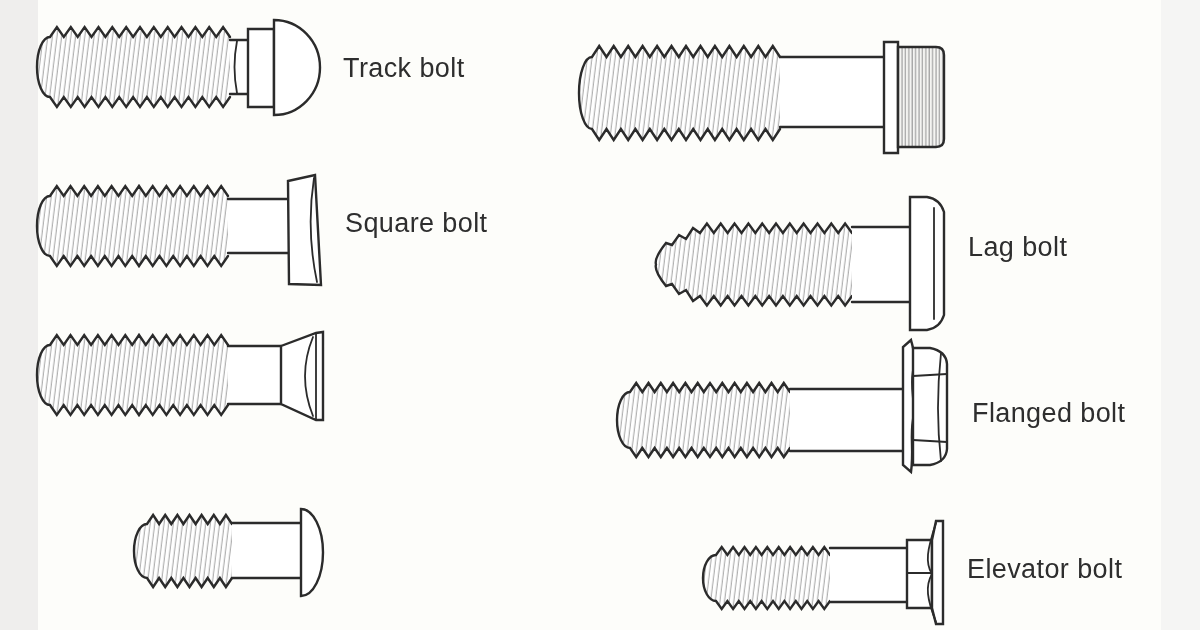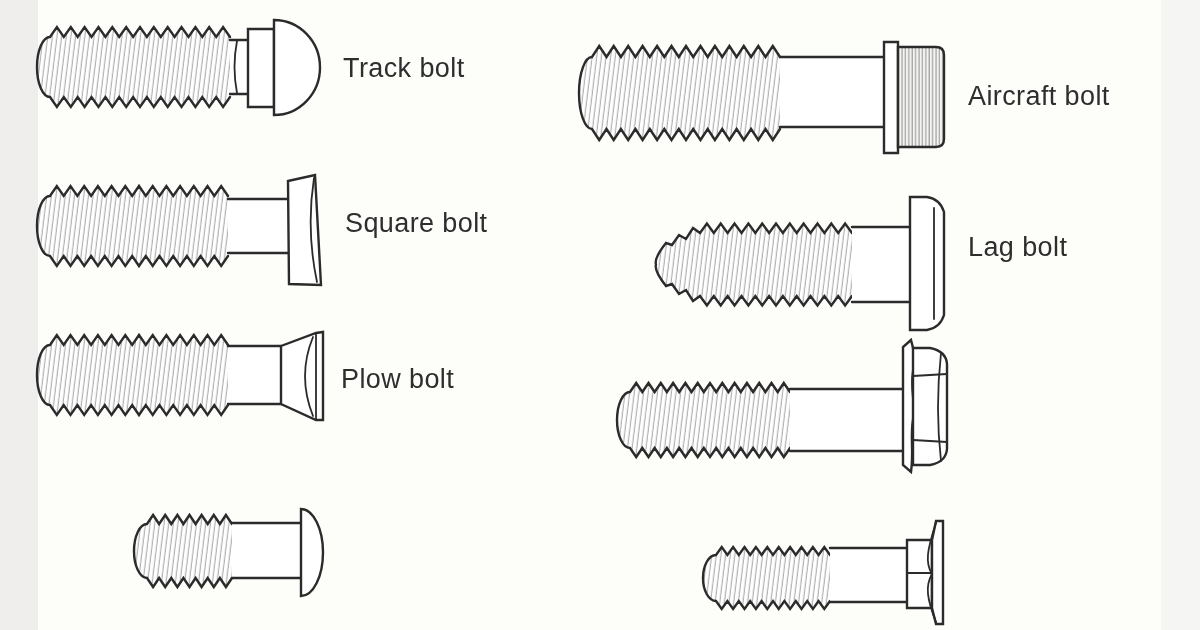--- a/index.html
+++ b/index.html
@@ -110,16 +110,16 @@
         <path d="M907,548 L830,548 M830,602 L907,602" fill="none"></path>
         <path d="M907,540 L932,540 L932,608 L907,608 Z" fill="#fff" stroke-width="2.4"></path>
         <path d="M907,573 L932,573" fill="none" stroke-width="1.8"></path>
         <path d="M932,540 L936,521 L943,521 L943,624 L936,624 L932,608 Z" fill="#fff" stroke-width="2.4"></path>
         <path d="M936,523 C927,550 925,563 932,574 C925,586 927,599 936,622" fill="none" stroke-width="1.8"></path>
       </g>
     </svg>
 
   <div class="bolt-label" style="left:343px;top:69px">Track bolt</div>
   <div class="bolt-label" style="left:345px;top:224px">Square bolt</div>
-  <div class="bolt-label" style="left:341px;top:380px">Plow bolt</div>
-  <div class="bolt-label" style="left:968px;top:97px">Aircraft bolt</div>
   <div class="bolt-label" style="left:968px;top:248px">Lag bolt</div>
+  <div class="bolt-label" style="left:972px;top:414px">Flanged bolt</div>
+  <div class="bolt-label" style="left:967px;top:570px">Elevator bolt</div>
 </div>
 
 </body></html>

